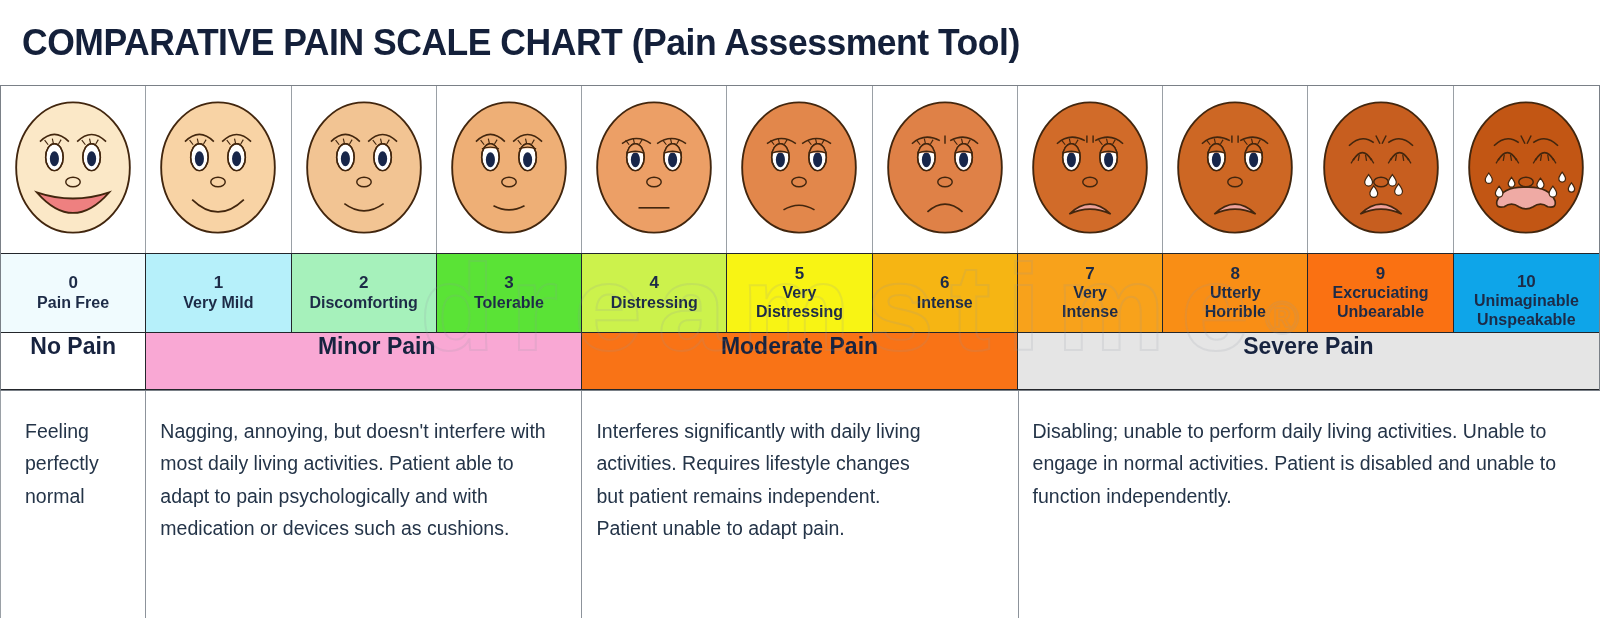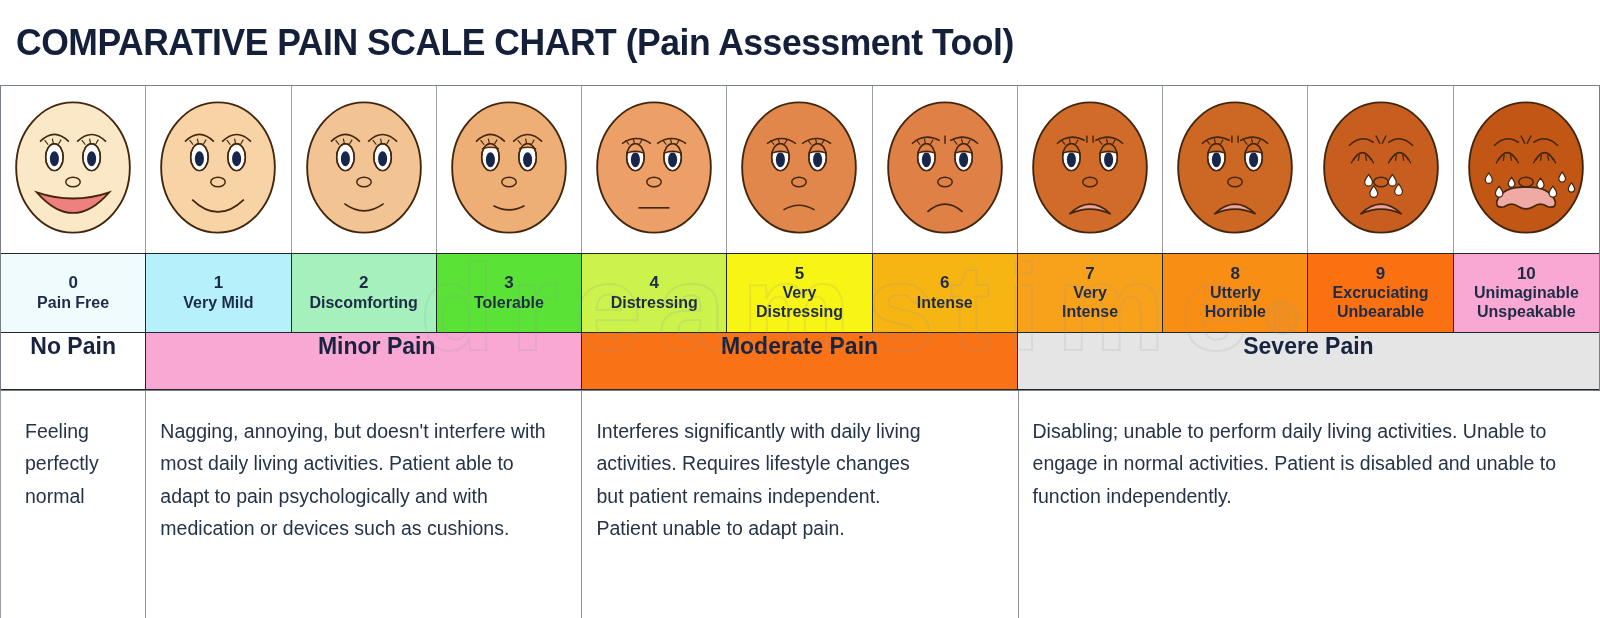--- a/index.html
+++ b/index.html
@@ -1,18 +1,18 @@
 <!DOCTYPE html>
 <html><head>
 <meta charset="utf-8">
 <style>
   html,body{margin:0;padding:0;background:#fff;}
   .page{position:relative;width:1600px;height:618px;background:#fff;overflow:hidden;
         font-family:"Liberation Sans", sans-serif;}
-  .header{height:85px;display:flex;align-items:center;padding-left:16px;box-sizing:border-box;text-align:right;}
+  .header{height:85px;display:flex;align-items:center;padding-left:22px;box-sizing:border-box;text-align:right;}
   .title{margin:0;font-size:37px;font-weight:bold;color:#14203a;letter-spacing:-0.5px;
          transform:scaleX(.96);transform-origin:left center;white-space:nowrap;}
   .board{border:1px solid #7a8087;}
   .row{display:grid;grid-template-columns:repeat(11,1fr);}
   .faces{height:167px;background:#fff;}
   .face-cell{border-right:1px solid #9aa0a6;display:flex;align-items:center;justify-content:center;}
   .face-cell:last-child{border-right:none;}
   .labels{height:78px;border-top:1px solid #23262b;border-bottom:1px solid #23262b;}
   .level-cell{border-right:1px solid #23262b;display:flex;flex-direction:column;align-items:center;
               justify-content:center;text-align:center;padding:2px 2px;box-sizing:border-box;}
@@ -390,21 +390,21 @@
         <div class="level-cell" style="background: rgb(249, 142, 21);">
           <div class="level-number">8</div>
           <div class="level-label">Utterly
 Horrible</div>
         </div>
         <div class="level-cell" style="background: rgb(250, 113, 18);">
           <div class="level-number">9</div>
           <div class="level-label">Excruciating
 Unbearable</div>
         </div>
-        <div class="level-cell" style="background: #f9a8d4;">
+        <div class="level-cell" style="background: #0ea5e9; justify-content: flex-end;">
           <div class="level-number">10</div>
           <div class="level-label">Unimaginable
 Unspeakable</div>
         </div>
       </div>
     <div class="row cats" id="catRow">
         <div class="category-cell" style="grid-column: span 1; background: rgb(255, 255, 255);">
           <span class="category-label">No Pain</span>
         </div>
         <div class="category-cell" style="grid-column: span 3; background: #f9a8d4; padding-left: 26px;">

